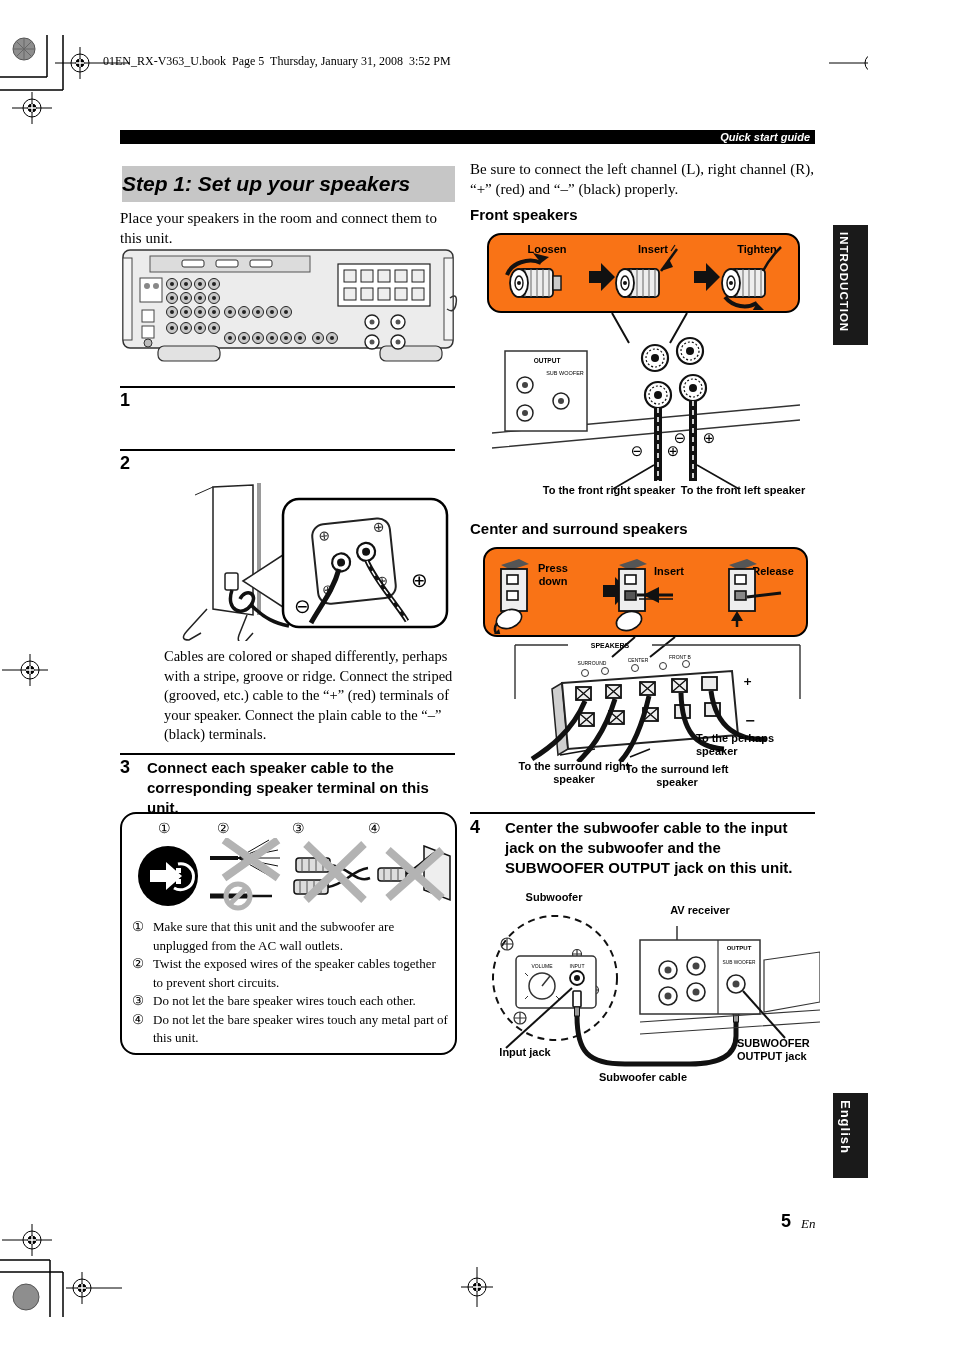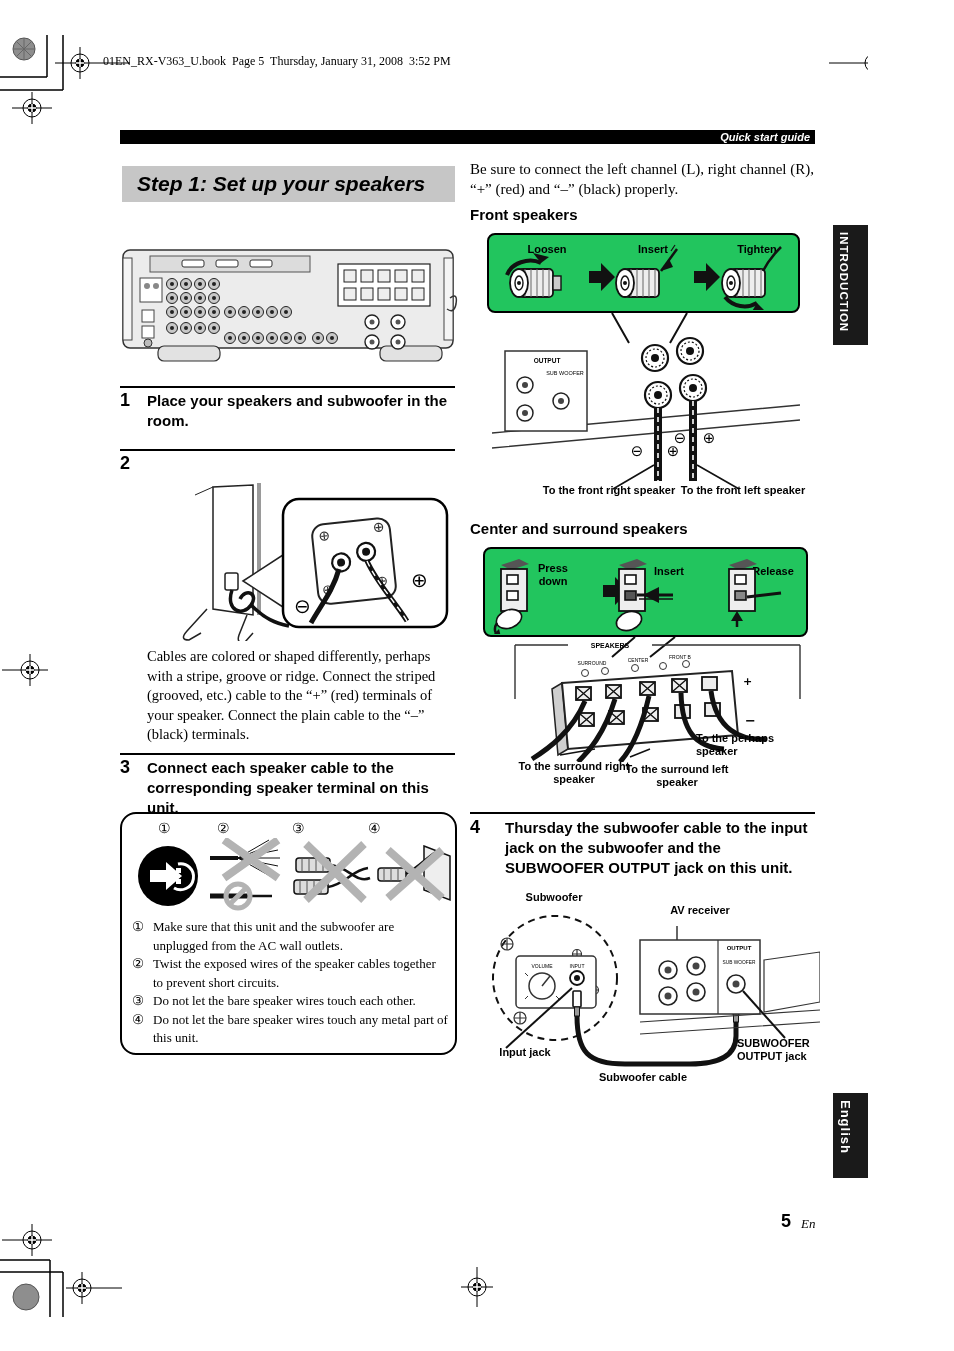--- a/index.html
+++ b/index.html
@@ -8,26 +8,26 @@
         font-family:"Liberation Serif",serif}
   .abs{position:absolute}
   .para{position:absolute;font:15px/19.5px "Liberation Serif",serif}
   .rule{position:absolute;height:2px;background:#000}
   .step-num{position:absolute;font-weight:bold;font-size:18px;font-family:"Liberation Sans",sans-serif}
   .step-text{position:absolute;font-weight:bold;font-size:15px;line-height:20px;
              font-family:"Liberation Sans",sans-serif}
   .heading{position:absolute;font-weight:bold;font-size:15px;font-family:"Liberation Sans",sans-serif}
   .dlabel{position:absolute;font-weight:bold;font-size:11px;line-height:13px;text-align:center;
           font-family:"Liberation Sans",sans-serif}
-  .roundbox{position:absolute;border:2.5px solid #000;border-radius:8px;background:#22c55e;overflow:hidden}
+  .roundbox{position:absolute;border:2.5px solid #000;border-radius:14px;background:#f97316;overflow:hidden}
   .header-line{position:absolute;left:103px;top:54px;font:12px "Liberation Serif",serif;white-space:pre}
   .qsg{position:absolute;left:120px;top:130px;width:695px;height:14px;background:#000;color:#fff;
        font:italic bold 11px/14px "Liberation Sans",sans-serif;text-align:right;padding-right:5px}
   .title-bar{position:absolute;left:122px;top:166px;width:333px;height:36px;background:#c6c6c6;
-             font:italic bold 21px/36px "Liberation Sans",sans-serif;padding-left:15px;white-space:nowrap}
+             font:italic bold 21px/36px "Liberation Sans",sans-serif;padding-left:0;white-space:nowrap}
   .tab{position:absolute;left:833px;width:121px;background:#1a1a1a}
   .tab .vtext{position:absolute;left:5px;top:7px;writing-mode:vertical-rl;color:#fff;
               font-family:"Liberation Sans",sans-serif;font-weight:bold;letter-spacing:1px}
   .notes-box{position:absolute;left:120px;top:812px;width:337px;height:243px;border:2.5px solid #000;
              border-radius:16px;background:#fff}
   .note-marker{position:absolute;font:14px "Liberation Serif",serif}
   .notes-list{position:absolute;left:10px;top:104px;width:316px;display:flex;flex-direction:column}
   .note-item{display:flex;gap:5px;font:13px/18.5px "Liberation Serif",serif}
   .note-item .nmark{flex:0 0 16px;font-size:13.5px}
   .pageno{position:absolute;left:781px;top:1211px;font:bold 18px "Liberation Sans",sans-serif}
@@ -118,20 +118,21 @@
       <circle cx="930" cy="1300" r="12" fill="#8e8e8e" stroke="#555"></circle>
     </g>
   </svg>
 
   <div class="header-line">01EN_RX-V363_U.book  Page 5  Thursday, January 31, 2008  3:52 PM</div>
 
   <div class="qsg">Quick start guide</div>
 
   <div class="title-bar">Step 1: Set up your speakers</div>
 
+  <div class="para" style="left:120px;top:209px;width:340px">Place your speakers in the room and connect them to this unit.</div>
 
   <svg class="abs" style="left:120px;top:246px" width="338" height="122" viewBox="0 0 338 122">
     <rect x="3" y="4" width="330" height="98" rx="7" fill="#ececec" stroke="#333" stroke-width="1.5"></rect>
     <rect x="3" y="12" width="9" height="82" fill="#f5f5f5" stroke="#444" stroke-width="1"></rect>
     <rect x="324" y="12" width="9" height="82" fill="#f5f5f5" stroke="#444" stroke-width="1"></rect>
     <rect x="38" y="100" width="62" height="15" rx="6" fill="#e2e2e2" stroke="#333" stroke-width="1.2"></rect>
     <rect x="260" y="100" width="62" height="15" rx="6" fill="#e2e2e2" stroke="#333" stroke-width="1.2"></rect>
     <rect x="30" y="10" width="160" height="16" fill="#dcdcdc" stroke="#555" stroke-width="1"></rect>
     <rect x="62" y="14" width="22" height="7" rx="2" fill="#fff" stroke="#333"></rect>
     <rect x="96" y="14" width="22" height="7" rx="2" fill="#fff" stroke="#333"></rect>
@@ -227,21 +228,20 @@
       <circle cx="252" cy="76" r="2.5"></circle>
         <circle cx="278" cy="76" r="2.5"></circle>
         <circle cx="252" cy="96" r="2.5"></circle>
         <circle cx="278" cy="96" r="2.5"></circle>
     </g>
     <path d="M330,52 q8,-6 6,6 q-2,10 -9,5" fill="none" stroke="#333" stroke-width="1.5"></path>
   </svg>
 
   <div class="rule" style="left:120px;top:386px;width:335px"></div>
   <div class="step-num" style="left:120px;top:390px">1</div>
-  <div class="step-text" style="left:147px;top:391px;width:308px">Place your speakers and subwoofer in the room.</div>
 
   <div class="rule" style="left:120px;top:449px;width:335px"></div>
   <div class="step-num" style="left:120px;top:453px">2</div>
 
   <svg class="abs" style="left:155px;top:483px" width="300" height="158" viewBox="0 0 300 158">
     <path d="M104,0 L104,132" stroke="#9a9a9a" stroke-width="4" fill="none"></path>
     <path d="M58,4 L58,126 L98,132 L98,2 Z" fill="#fff" stroke="#222" stroke-width="1.5"></path>
     <path d="M40,12 L58,4" stroke="#222" stroke-width="1" fill="none"></path>
     <path d="M52,126 L32,148 q-8,9 2,9 l12,-7" fill="#fff" stroke="#222" stroke-width="1.5"></path>
     <path d="M92,132 L84,152 q-3,9 6,7 l8,-9" fill="#fff" stroke="#222" stroke-width="1.5"></path>
@@ -263,21 +263,21 @@
       <circle cx="212" cy="70" r="9" fill="#fff" stroke="#111" stroke-width="2.2"></circle>
       <circle cx="212" cy="70" r="4" fill="#111"></circle>
     </g>
     <path d="M184,86 C178,108 166,122 156,140" fill="none" stroke="#111" stroke-width="5"></path>
     <path d="M212,78 C222,100 238,116 252,138" fill="none" stroke="#111" stroke-width="5"></path>
     <path d="M212,78 C222,100 238,116 252,138" fill="none" stroke="#fff" stroke-width="1.4" stroke-dasharray="6 5"></path>
     <text x="139" y="130" font-size="20" font-family="DejaVu Sans">⊖</text>
     <text x="256" y="104" font-size="20" font-family="DejaVu Sans">⊕</text>
   </svg>
 
-  <div class="para" style="left:147px;top:647px;width:312px;font-size:14.5px;line-height:19.5px">Cables are colored or shaped differently, perhaps with a stripe, groove or ridge. Connect the striped (grooved, etc.) cable to the “+” (red) terminals of your speaker. Connect the plain cable to the “–” (black) terminals.</div>
+  <div class="para" style="left:164px;top:647px;width:312px;font-size:14.5px;line-height:19.5px">Cables are colored or shaped differently, perhaps with a stripe, groove or ridge. Connect the striped (grooved, etc.) cable to the “+” (red) terminals of your speaker. Connect the plain cable to the “–” (black) terminals.</div>
 
   <div class="rule" style="left:120px;top:753px;width:335px"></div>
   <div class="step-num" style="left:120px;top:757px">3</div>
   <div class="step-text" style="left:147px;top:758px;width:310px">Connect each speaker cable to the corresponding speaker terminal on this unit.</div>
 
   <div class="notes-box">
     <span class="note-marker" style="left:36px;top:6px">①</span>
     <span class="note-marker" style="left:95px;top:6px">②</span>
     <span class="note-marker" style="left:170px;top:6px">③</span>
     <span class="note-marker" style="left:246px;top:6px">④</span>
@@ -503,21 +503,21 @@
       <path d="M211,54 C216,92 240,104 266,102"></path>
     </g>
     <path d="M60,118 L95,112 M130,120 L150,112 M224,112 L196,104" stroke="#111" stroke-width="1.5" fill="none"></path>
   </svg>
   <div class="dlabel" style="left:696px;top:732px;width:112px;text-align:left">To the perhaps speaker</div>
   <div class="dlabel" style="left:513px;top:760px;width:122px">To the surround right speaker</div>
   <div class="dlabel" style="left:616px;top:763px;width:122px">To the surround left speaker</div>
 
   <div class="rule" style="left:470px;top:812px;width:345px"></div>
   <div class="step-num" style="left:470px;top:817px">4</div>
-  <div class="step-text" style="left:505px;top:818px;width:312px">Thursday the subwoofer cable to the input jack on the subwoofer and the SUBWOOFER OUTPUT jack on this unit.</div>
+  <div class="step-text" style="left:505px;top:818px;width:312px">Center the subwoofer cable to the input jack on the subwoofer and the SUBWOOFER OUTPUT jack on this unit.</div>
 
   <svg class="abs" style="left:480px;top:890px" width="340" height="205" viewBox="0 0 340 205">
     <circle cx="75" cy="88" r="62" fill="none" stroke="#111" stroke-width="2" stroke-dasharray="7 5"></circle>
     <g fill="none" stroke="#333" stroke-width="1.2">
       <circle cx="27" cy="54" r="6"></circle>
         <path d="M21,54 h12 M27,48 v12"></path>
       <circle cx="40" cy="128" r="6"></circle>
         <path d="M34,128 h12 M40,122 v12"></path>
       <circle cx="97" cy="64" r="4.5"></circle>
         <path d="M92.5,64 h9 M97,59.5 v9"></path>

